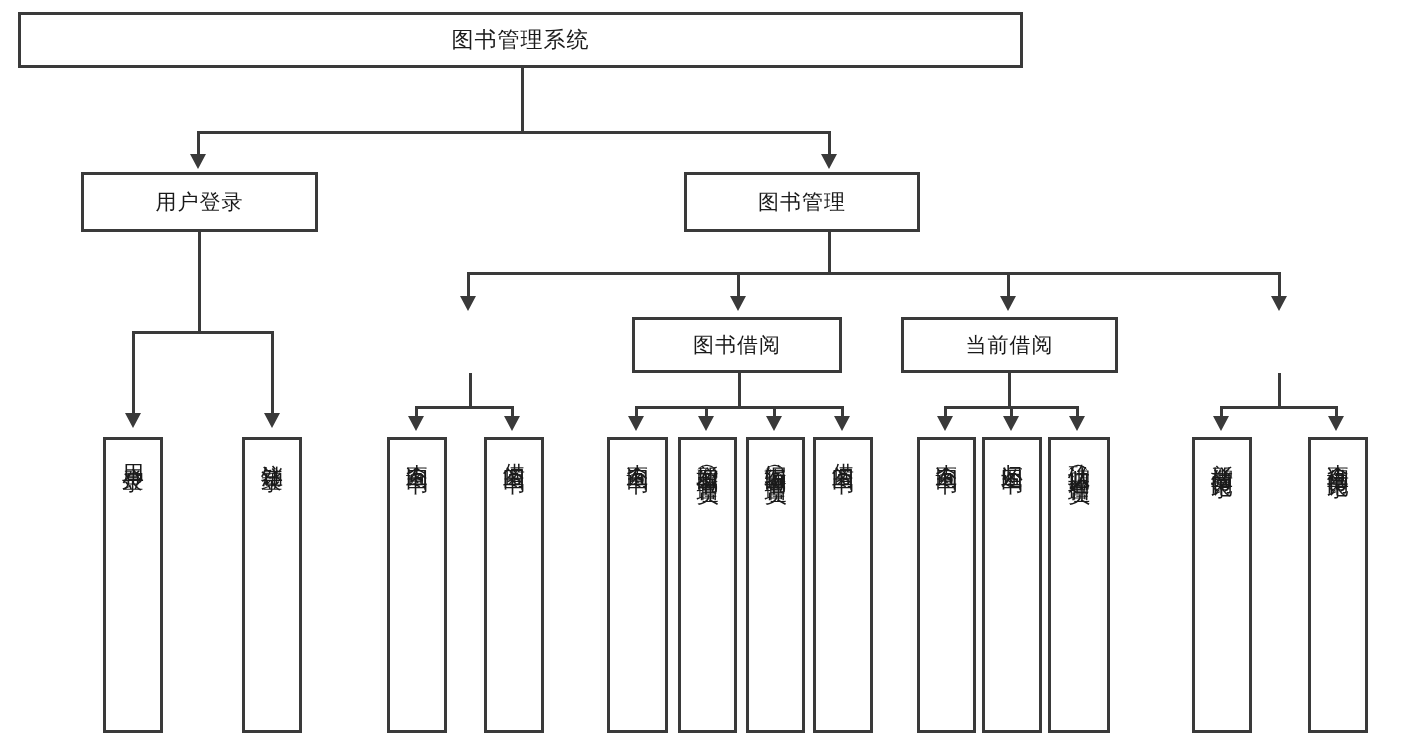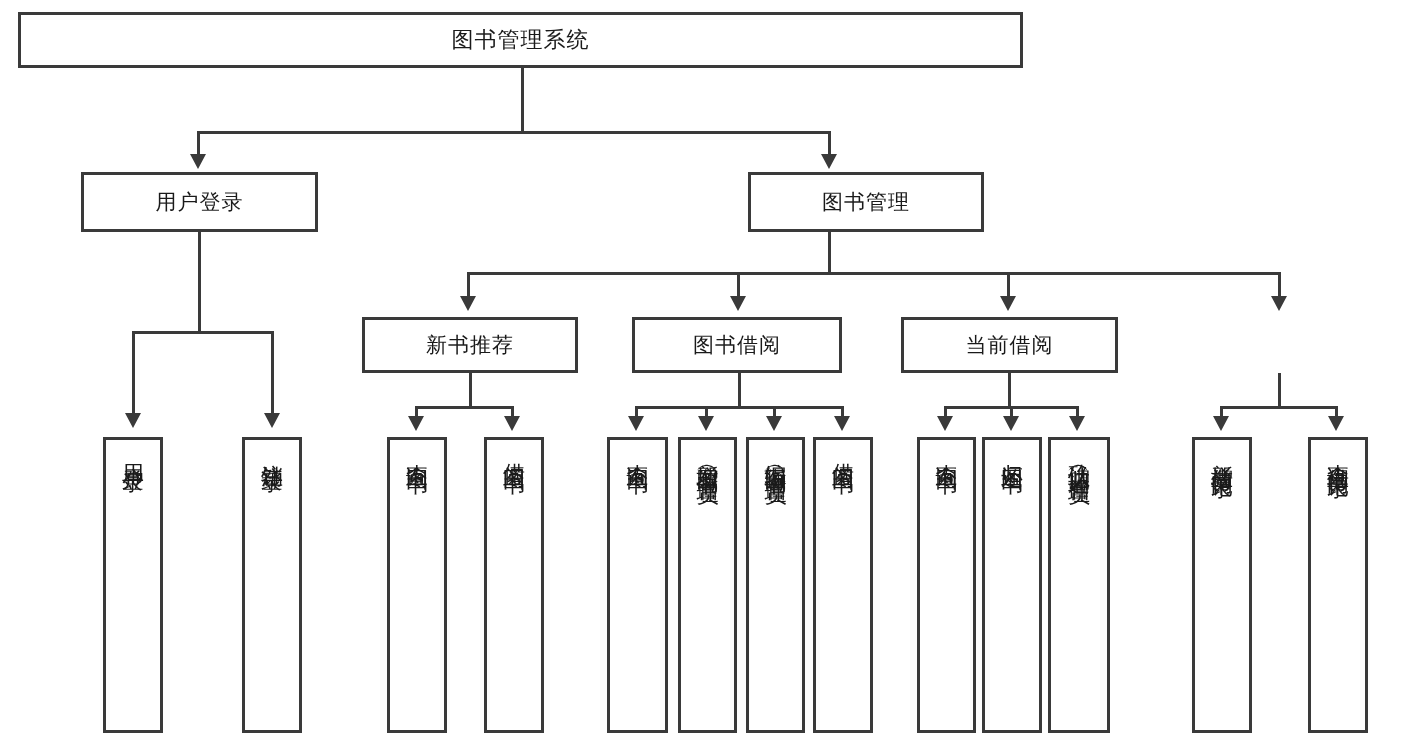--- a/index.html
+++ b/index.html
@@ -80,27 +80,24 @@
 <div id="canvas">
 
   <div class="node h" id="n-root" style="left:18px;top:12px;width:1005px;height:56px;">
     <span class="lbl">图书管理系统</span>
   </div>
 
   <div class="node h" id="n-user-login" style="left:81px;top:172px;width:237px;height:60px;">
     <span class="lbl">用户登录</span>
   </div>
 
-  <div class="node h" id="n-book-manage" style="left:748px;top:172px;width:236px;height:60px;">
+  <div class="node h" id="n-book-manage" style="left:684px;top:172px;width:236px;height:60px;">
     <span class="lbl">图书管理</span>
   </div>
 
-  <div class="node h" id="n-newbook" style="left:362px;top:317px;width:216px;height:56px;">
-    <span class="lbl">新书推荐</span>
-  </div>
 
   <div class="node h" id="n-bookborrow" style="left:632px;top:317px;width:210px;height:56px;">
     <span class="lbl">图书借阅</span>
   </div>
 
   <div class="node h" id="n-curborrow" style="left:901px;top:317px;width:217px;height:56px;">
     <span class="lbl">当前借阅</span>
   </div>
 
 

